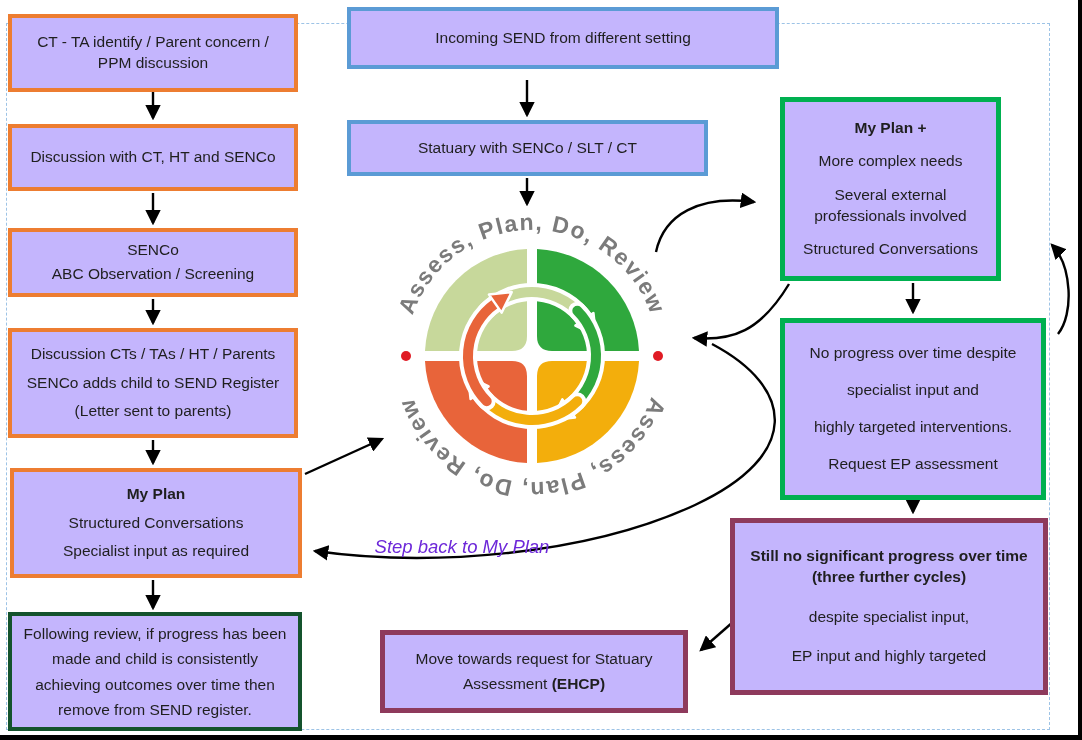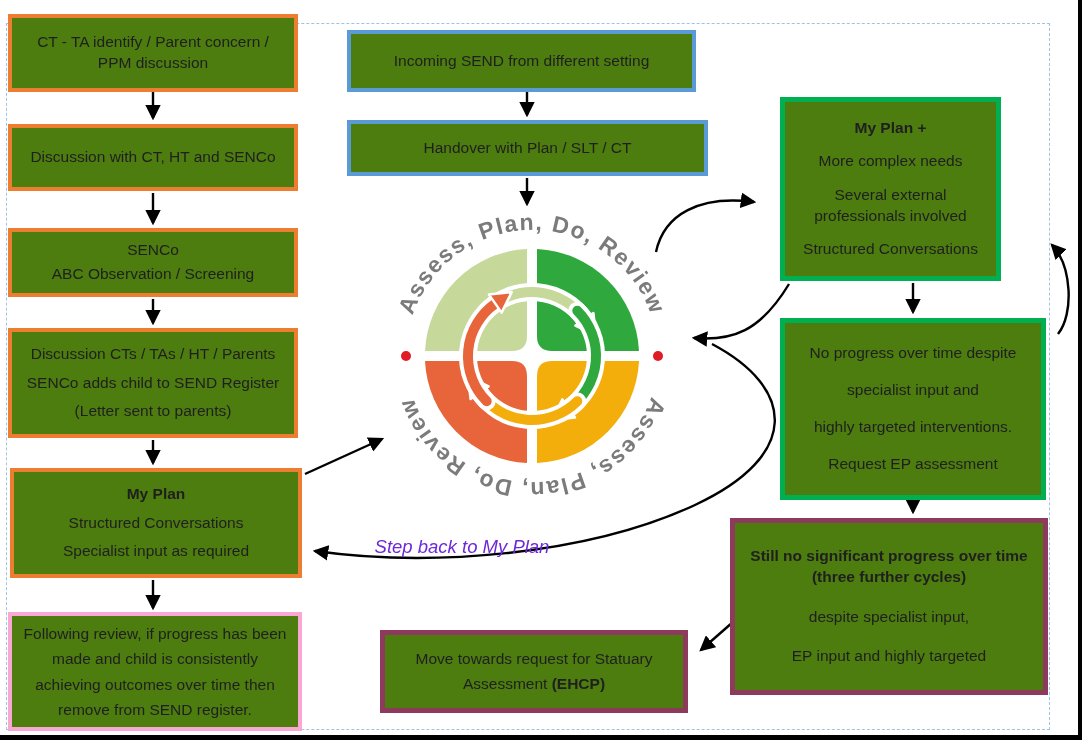--- a/index.html
+++ b/index.html
@@ -2,27 +2,27 @@
 <html><head>
 <meta charset="utf-8">
 <style>
   html,body{margin:0;padding:0;background:#fff;}
   #page{position:relative;width:1082px;height:740px;background:#ffffff;overflow:hidden;
         font-family:"Liberation Sans",sans-serif;color:#1f1f1f;}
   .frame-right{position:absolute;right:0;top:0;width:4px;height:740px;background:#000;z-index:6;}
   .frame-bottom{position:absolute;left:0;bottom:0;width:1082px;height:5px;background:#000;z-index:6;}
   .boundary{position:absolute;left:6px;top:23px;width:1042px;height:705px;
             border:1px dashed #9dc3e6;z-index:0;}
-  .fbox{position:absolute;background:#4d7c0f;box-sizing:border-box;z-index:2;
+  .fbox{position:absolute;background:#c4b5fd;box-sizing:border-box;z-index:2;
         display:flex;flex-direction:column;justify-content:space-evenly;align-items:center;
         text-align:center;font-size:15.5px;line-height:1.35;padding:4px 10px;}
   .fbox .bline{width:100%;}
   .b{font-weight:bold;}
   .orange{border:4px solid #ed7d31;}
-  .yellow{border:4px solid #f9a8d4;}
+  .yellow{border:4px solid #14532d;}
   .blue{border:4px solid #5b9bd5;}
   .green{border:5px solid #00b050;}
   .plum{border:5px solid #8e3a5c;}
   .loose .bline{line-height:1.62;}
   #arrows{position:absolute;left:0;top:0;z-index:1;}
   #logo{position:absolute;left:392px;top:216px;z-index:1;}
   .steplabel{position:absolute;left:372px;top:536px;width:180px;z-index:2;
              font-size:18.5px;color:#6d28d9;text-align:center;font-style:italic;}
 </style>
 </head>
@@ -110,25 +110,25 @@
     </div>
   <div class="fbox orange" style="left:10px;top:468px;width:292px;height:110px">
       <div class="bline b">My Plan</div>
       <div class="bline">Structured Conversations</div>
       <div class="bline">Specialist input as required</div>
     </div>
   <div class="fbox yellow loose" style="left:8px;top:612px;width:294px;height:119px">
       <div class="bline">Following review, if progress has been made and child is consistently achieving outcomes over time then remove from SEND register.</div>
     </div>
 
-  <div class="fbox blue" style="left:347px;top:30px;width:349px;height:62px">
+  <div class="fbox blue" style="left:347px;top:7px;width:432px;height:62px">
       <div class="bline">Incoming SEND from different setting</div>
     </div>
   <div class="fbox blue" style="left:347px;top:120px;width:361px;height:56px">
-      <div class="bline">Handover with Plan / SLT / CT</div>
+      <div class="bline">Statuary with SENCo / SLT / CT</div>
     </div>
 
   <div class="fbox green" style="left:780px;top:97px;width:221px;height:184px">
       <div class="bline b">My Plan +</div>
       <div class="bline">More complex needs</div>
       <div class="bline">Several external professionals involved</div>
       <div class="bline">Structured Conversations</div>
     </div>
   <div class="fbox green" style="left:780px;top:318px;width:266px;height:182px">
       <div class="bline">No progress over time despite</div>

